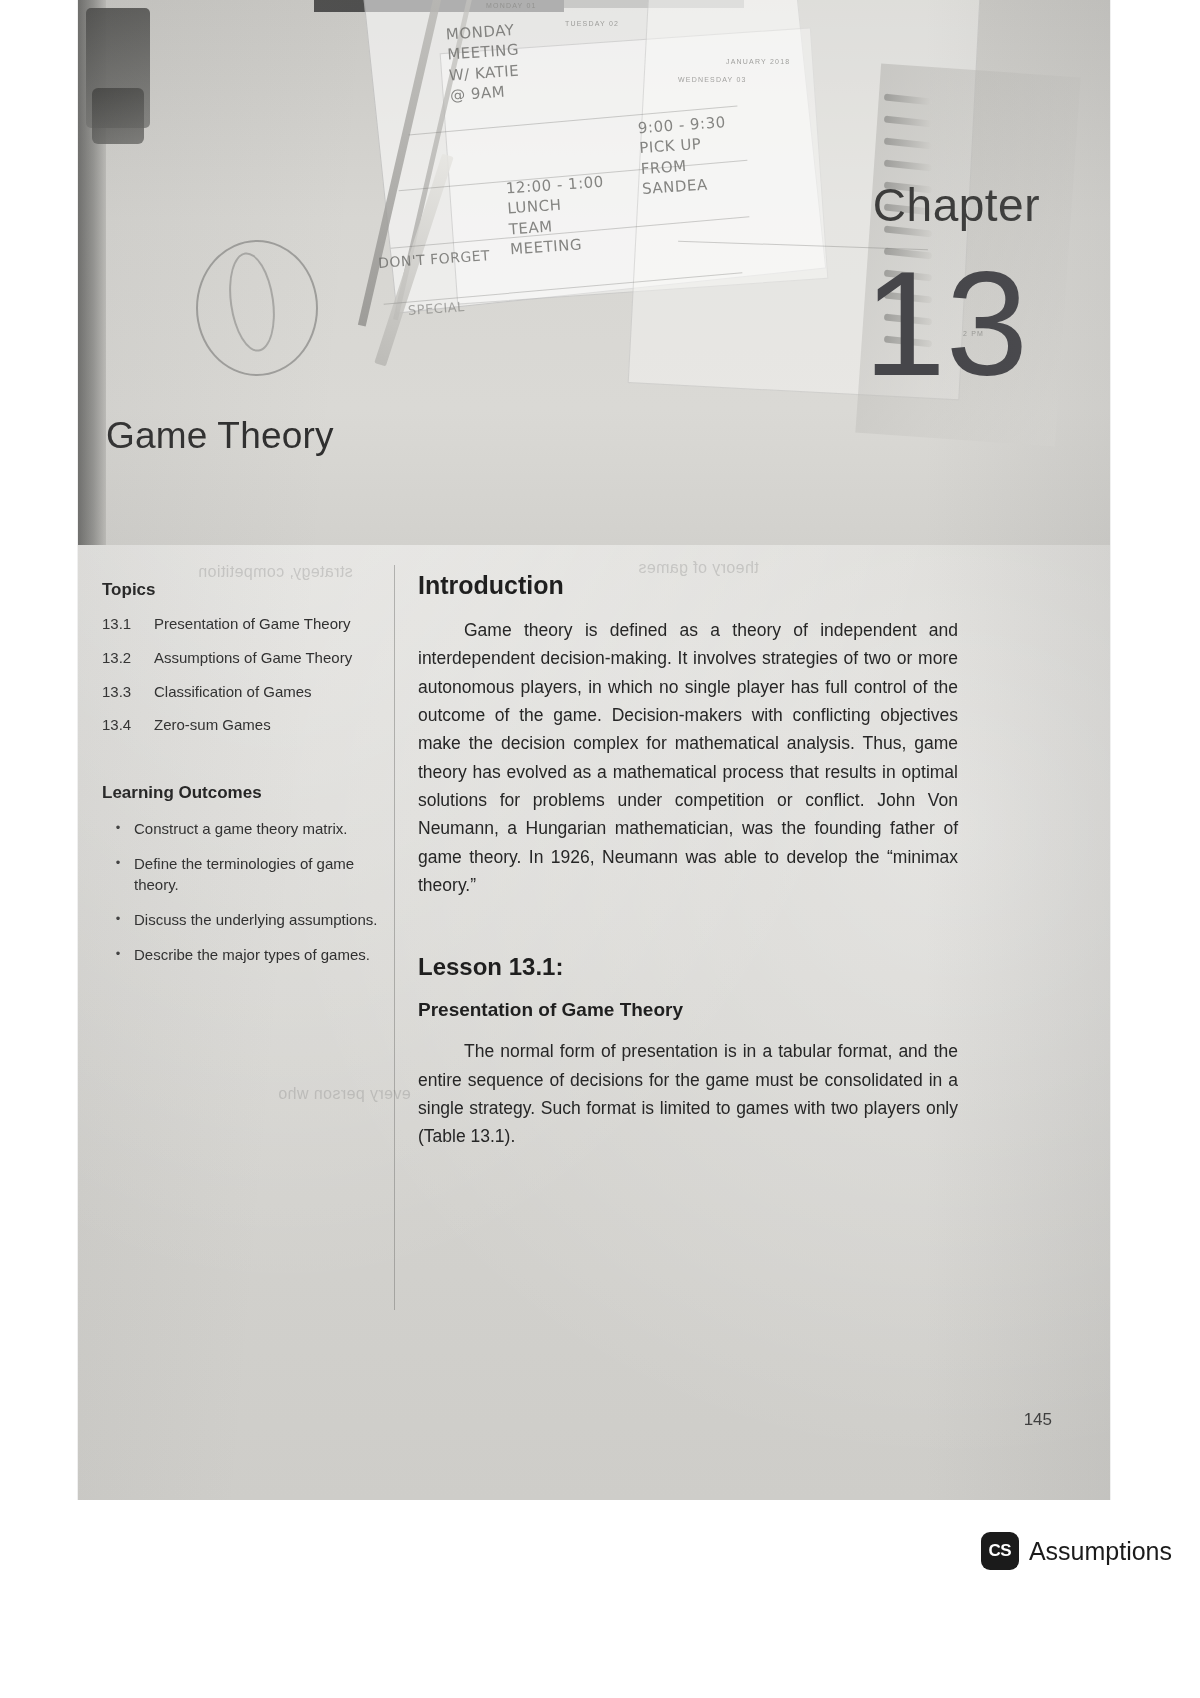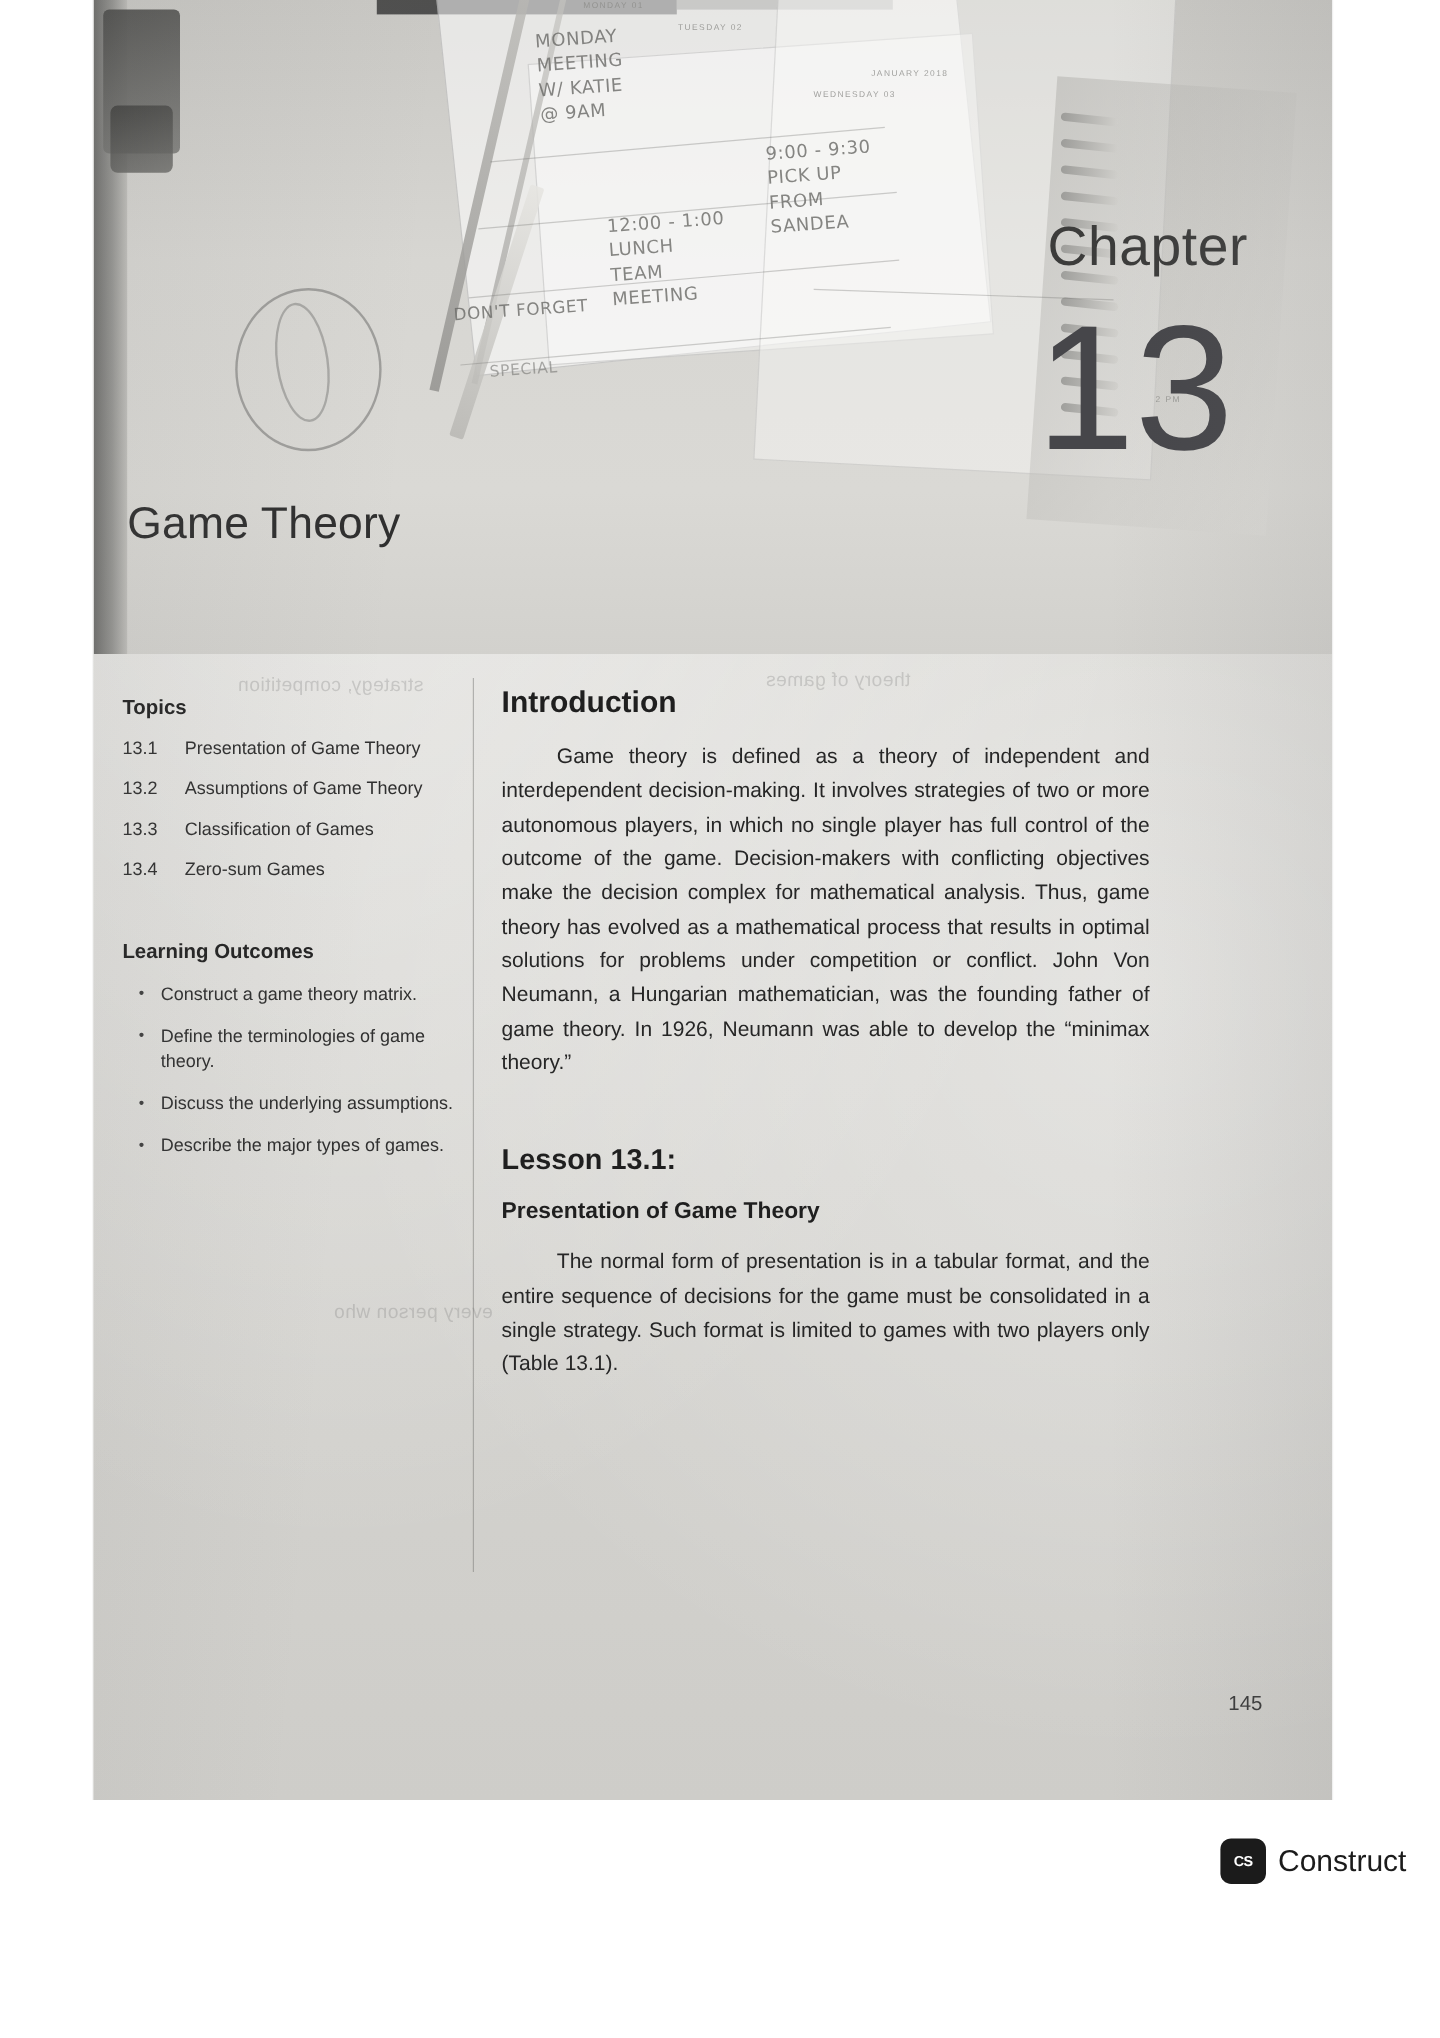--- a/index.html
+++ b/index.html
@@ -324,21 +324,21 @@
     right: 28px;
     top: 32px;
     display: flex;
     align-items: center;
   }
   #cs-badge {
     width: 38px; height: 38px;
     background: #1b1b1b;
     border-radius: 9px;
     color: #fff;
-    font-size: 12px;
+    font-size: 17px;
     font-weight: bold;
     display: flex;
     align-items: center;
     justify-content: center;
     letter-spacing: -0.5px;
   }
   #cs-text {
     margin-left: 10px;
     font-size: 25px;
     color: #1b1b1b;
@@ -470,15 +470,15 @@
       <p class="para">The normal form of presentation is in a tabular format, and the entire sequence of decisions for the game must be consolidated in a single strategy. Such format is limited to games with two players only (Table 13.1).</p>
     </div>
 
     <div id="page-number">145</div>
   </div>
 </div>
 
 <div id="footer">
   <div id="cs-wrap">
     <div id="cs-badge">CS</div>
-    <div id="cs-text">Construct</div>
+    <div id="cs-text">Assumptions</div>
   </div>
 </div>
 
 </body></html>

